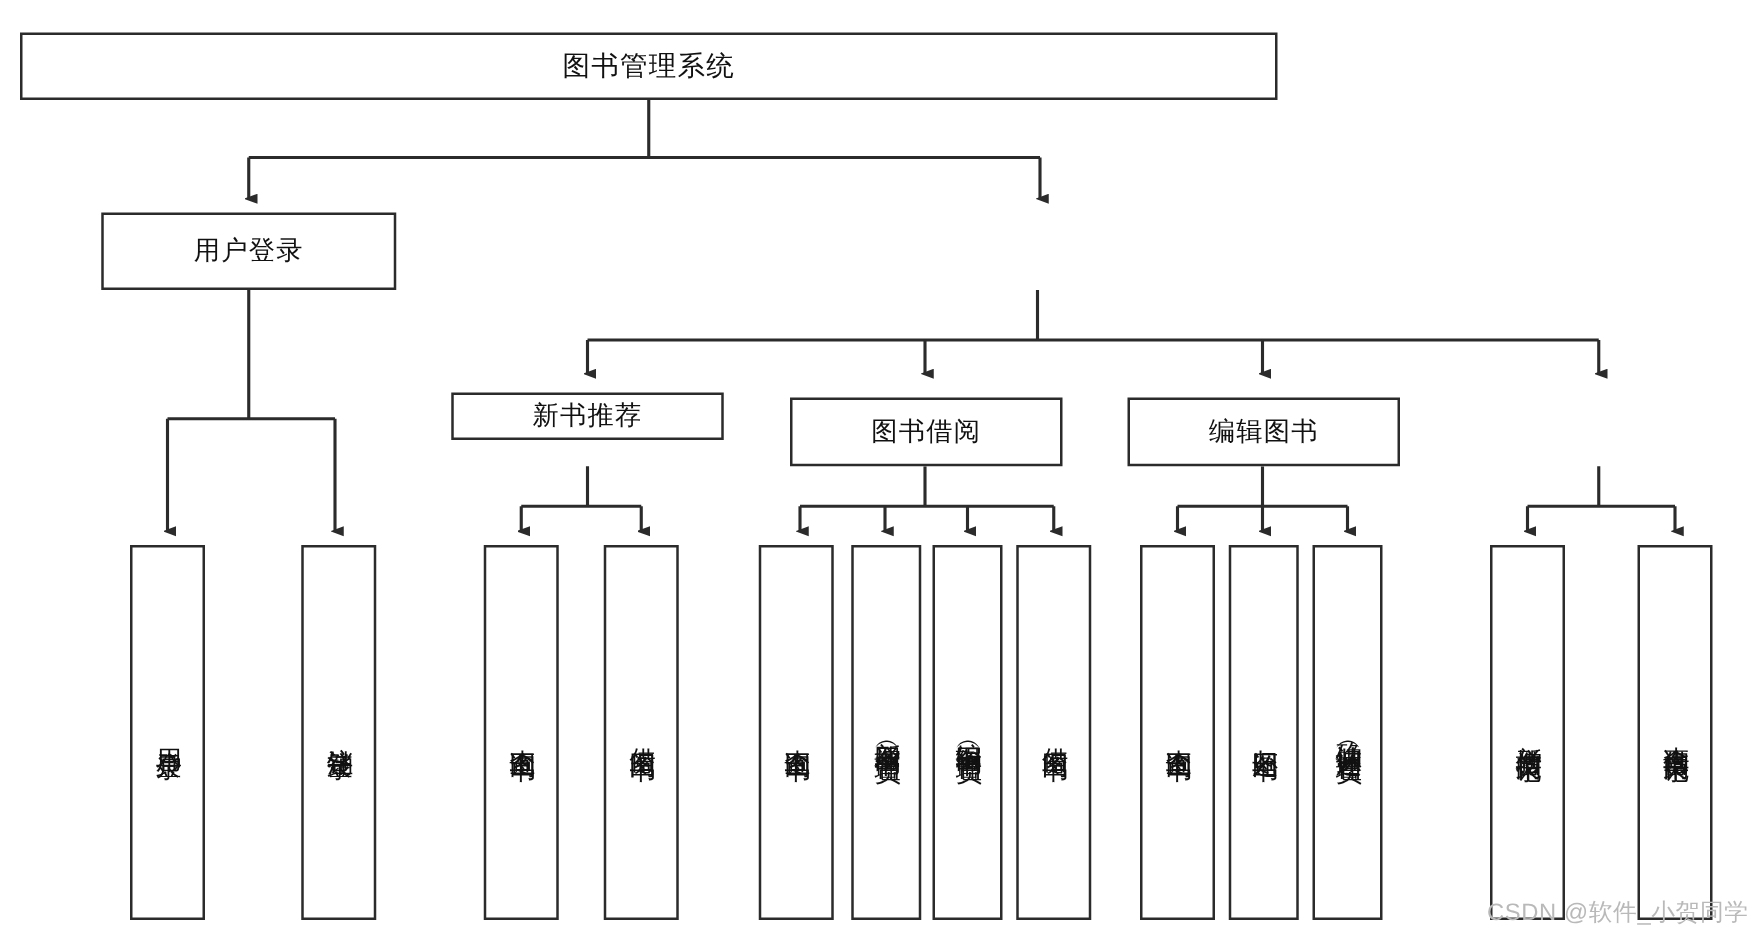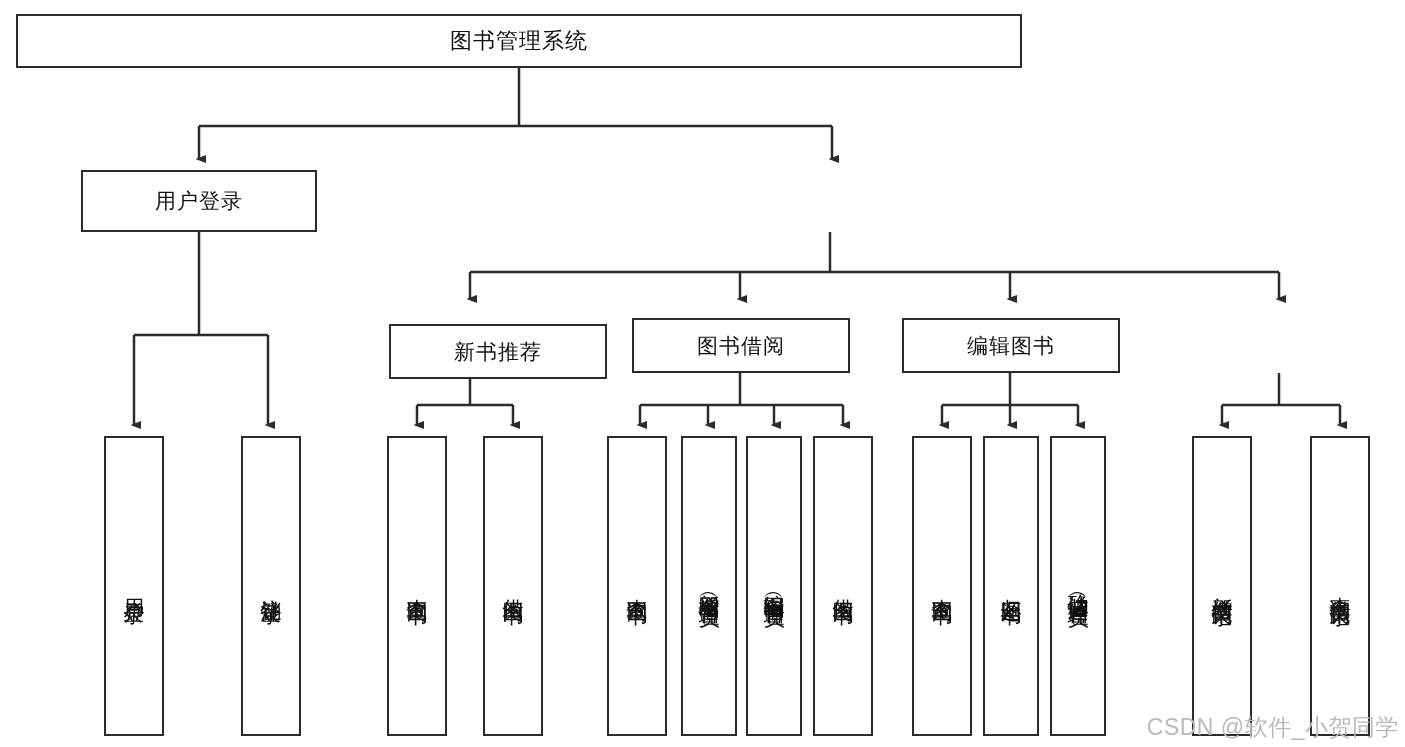--- a/index.html
+++ b/index.html
@@ -48,21 +48,21 @@
     writing-mode:vertical-rl;
     text-orientation:upright;
     display:block;
     text-align:center;
   }
   .node.root{ font-size:22px; }
   .watermark{
     position:absolute;
     right:6px;
     bottom:4px;
-    font-size:23px;
+    font-size:19px;
     color:#b9b9b9;
     white-space:nowrap;
     letter-spacing:0.5px;
   }
 </style>
 </head>
 <body>
 
 <div id="canvas">
 
@@ -110,26 +110,26 @@
       <path d="M1010,405 L1010,425" marker-end="url(#arrow)"></path>
       <path d="M1078,405 L1078,425" marker-end="url(#arrow)"></path>
 
       <path d="M1279,373 L1279,405"></path>
       <path d="M1222,405 L1340,405"></path>
       <path d="M1222,405 L1222,425" marker-end="url(#arrow)"></path>
       <path d="M1340,405 L1340,425" marker-end="url(#arrow)"></path>
     </g>
   </svg>
 
-  <div class="node horiz root" style="left:16px; top:14px; width:1006px; height:54px;">图书管理系统</div>
+  <div class="node horiz root" style="left:16px; top:26px; width:1006px; height:54px;">图书管理系统</div>
 
   <div class="node horiz" style="left:81px; top:170px; width:236px; height:62px;">用户登录</div>
 
 
-  <div class="node horiz" style="left:361px; top:324px; width:218px; height:55px;margin-left:28px;">新书推荐</div>
+  <div class="node horiz" style="left:361px; top:314px; width:218px; height:38px;">新书推荐</div>
 
   <div class="node horiz" style="left:632px; top:318px; width:218px; height:55px;">图书借阅</div>
 
   <div class="node horiz" style="left:902px; top:318px; width:218px; height:55px;">编辑图书</div>
 
 
   <div class="node vert" style="left:104px; top:436px; width:60px; height:300px;">
     <span>用户登录</span>
   </div>
   <div class="node vert" style="left:241px; top:436px; width:60px; height:300px;">

